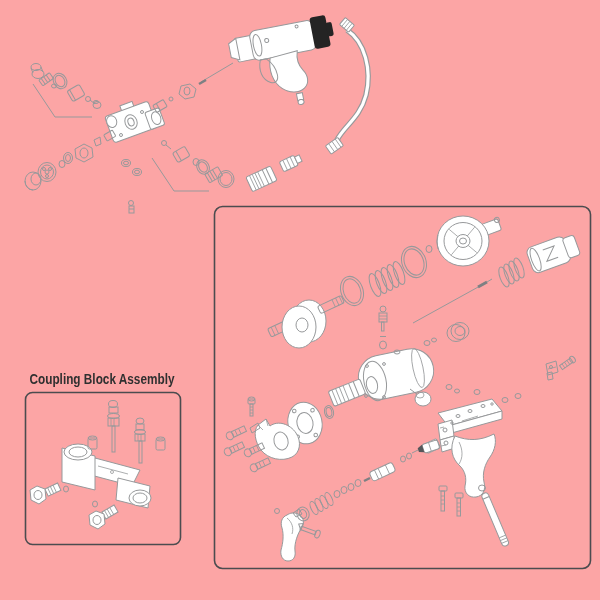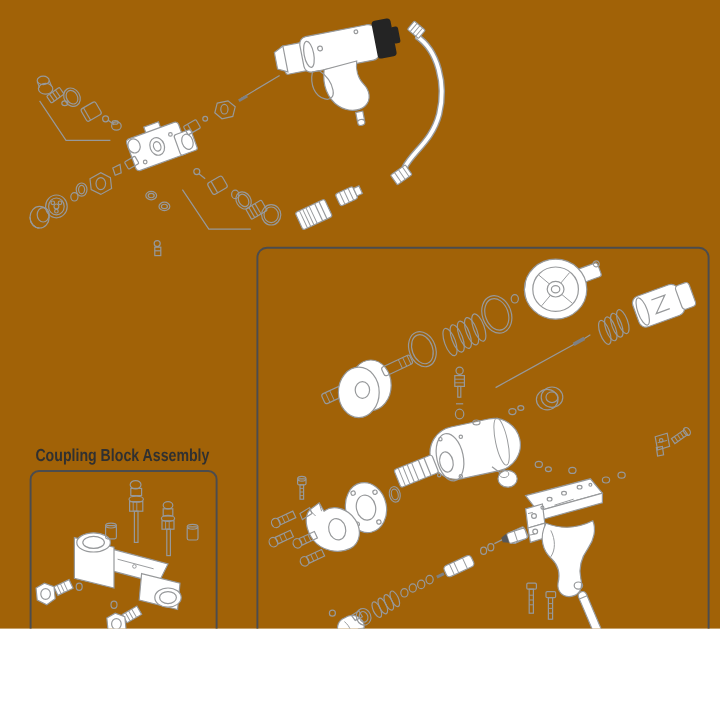--- a/index.html
+++ b/index.html
@@ -1,16 +1,16 @@
 <!DOCTYPE html>
 <html><head>
 <meta charset="utf-8">
 <style>
   html,body{margin:0;padding:0;background:#ffffff;}
-  .canvas{position:relative;width:600px;height:524px;background:#a16207;overflow:hidden;
+  .canvas{position:relative;width:600px;height:600px;background:#fca5a5;overflow:hidden;
           font-family:"Liberation Sans", sans-serif;}
   svg{display:block;}
   .s  {stroke:#97999b;fill:none;stroke-width:1;}
   .sf {stroke:#97999b;fill:#ffffff;stroke-width:1;}
   .t  {stroke:#97999b;fill:none;stroke-width:.8;}
   .dk {fill:#242424;stroke:none;}
   .dk2{fill:#55575a;stroke:none;}
   .box{fill:none;stroke:#4b4c4f;stroke-width:1.6;}
   .title{fill:#303030;font-weight:700;font-size:14.5px;}
 </style>

